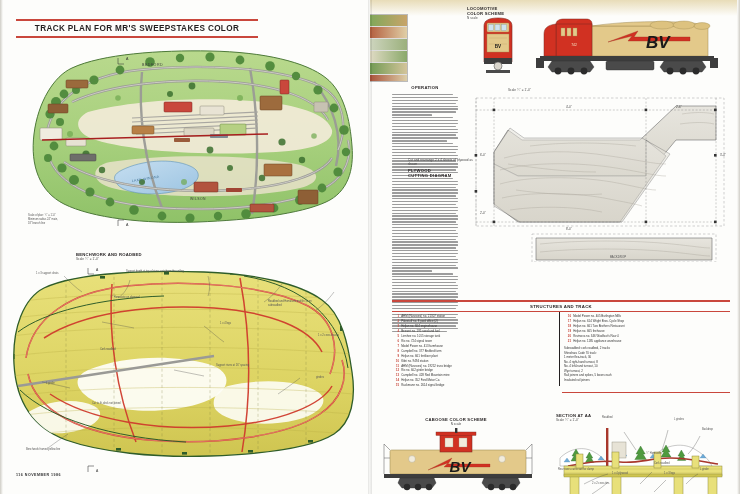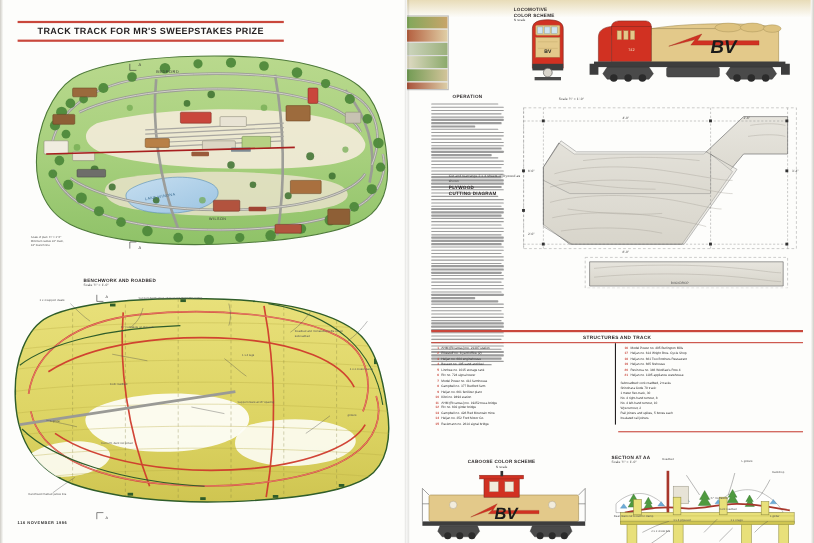--- a/index.html
+++ b/index.html
@@ -73,21 +73,21 @@
 </head>
 <body>
 
 <div class="spread">
 
   <div class="page page-left">
     <div class="edge-l"></div>
 
     <div class="headline-wrap">
       <div class="rule"></div>
-      <div class="headline">TRACK TRACK FOR MR'S SWEEPSTAKES PRIZE</div>
+      <div class="headline">TRACK PLAN FOR MR'S SWEEPSTAKES COLOR</div>
       <div class="rule"></div>
     </div>
 
     <div class="plan">
       <svg width="344" height="192" viewBox="0 0 344 192">
         <defs>
           <clipPath id="landclip">
             <path d="M58,26 C40,34 24,60 20,92 C16,124 26,150 50,162
                      C78,176 130,182 184,180 C236,178 286,172 312,160
                      C334,150 340,128 338,104 C336,78 330,50 312,36

